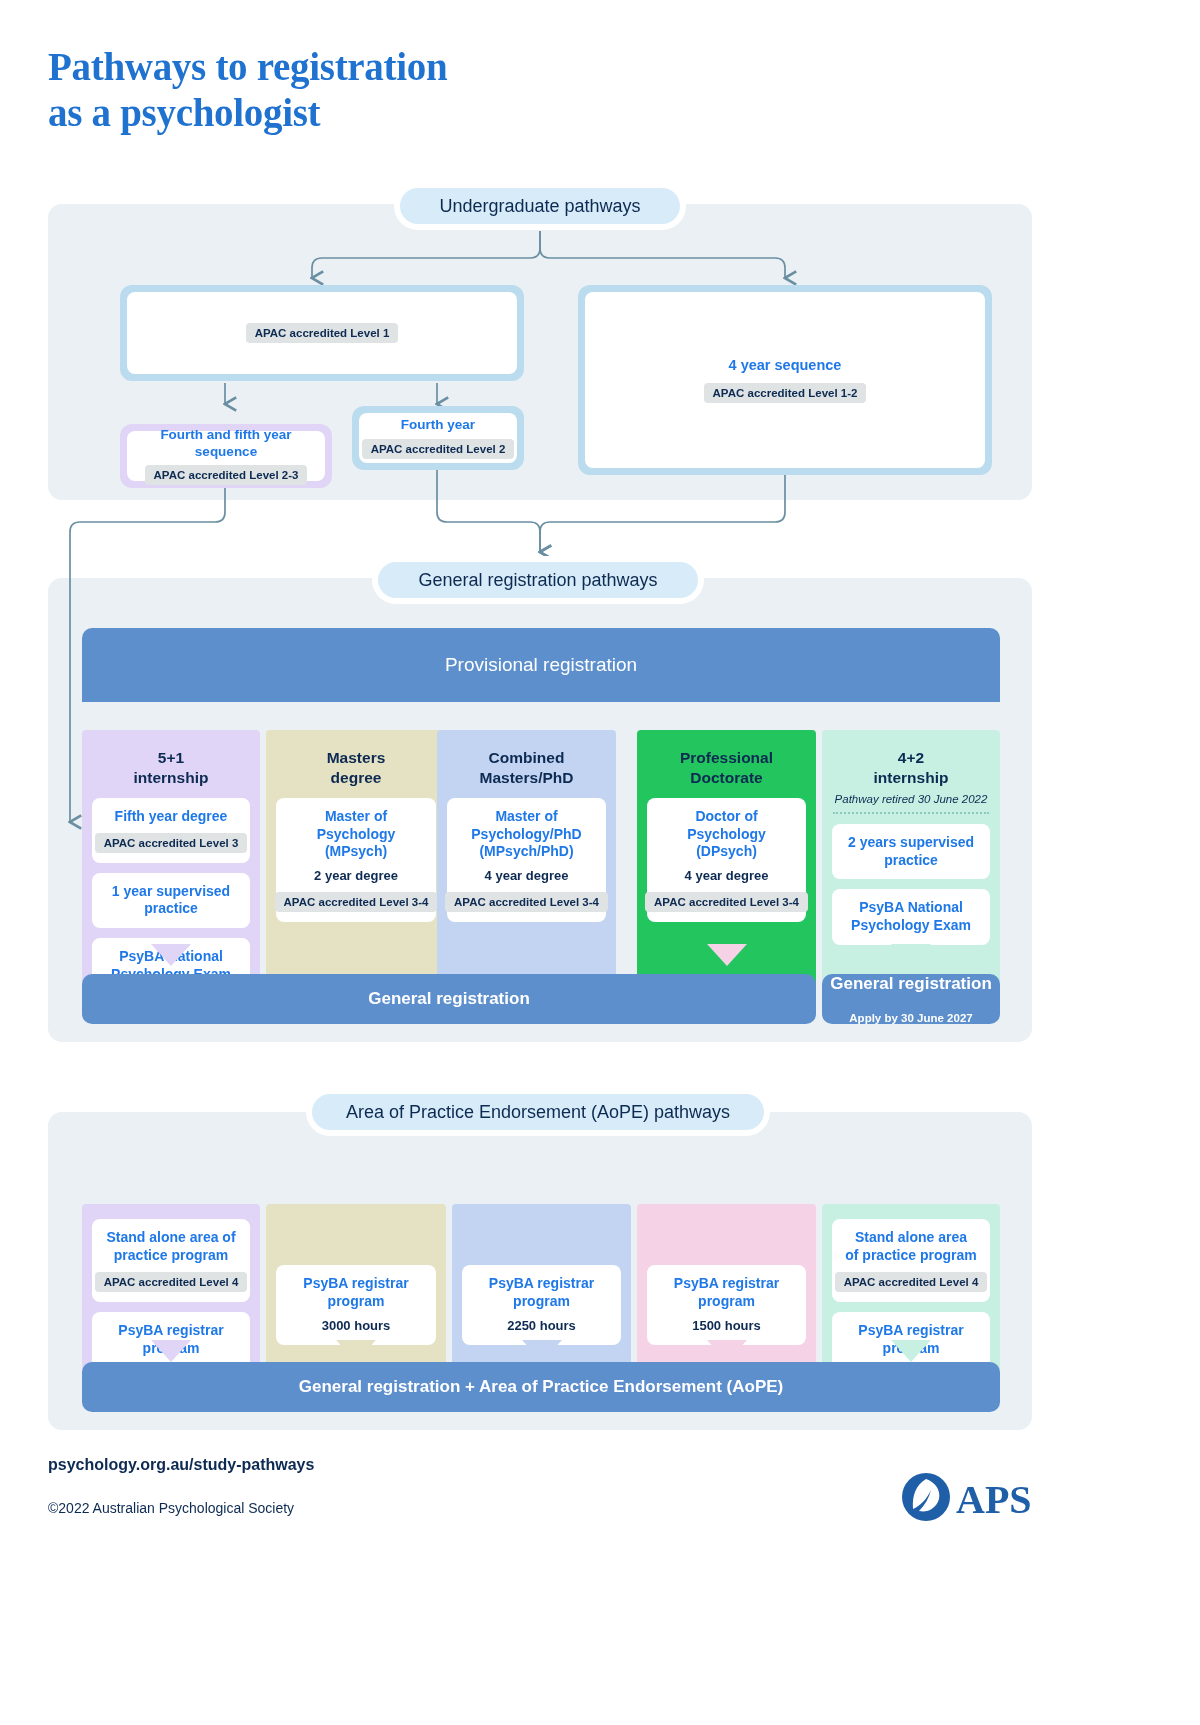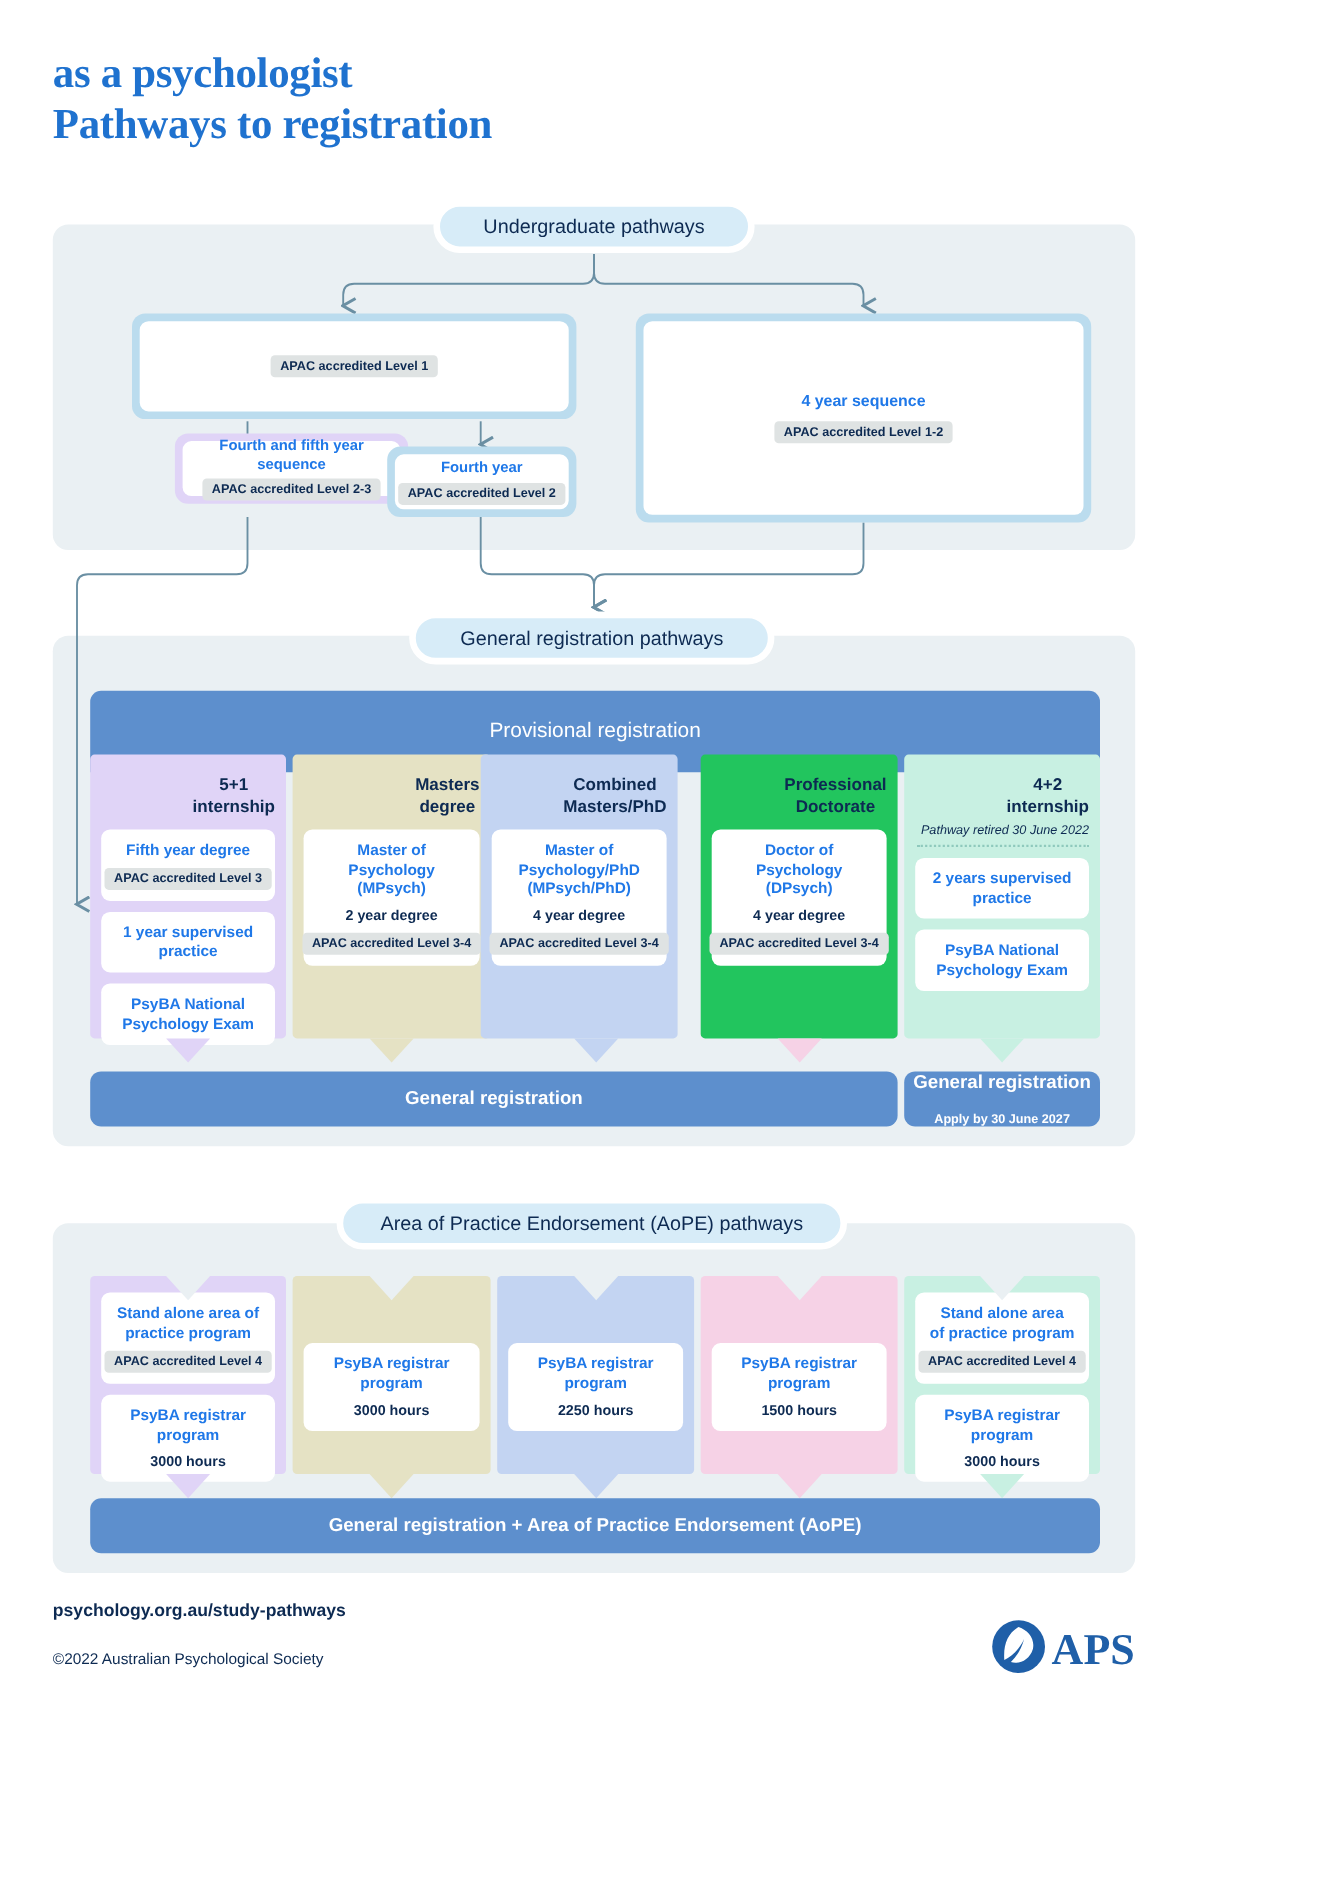--- a/index.html
+++ b/index.html
@@ -84,22 +84,23 @@
     border-radius: 10px 10px 0 0;
     color: #fff;
     font-size: 19px;
     display: flex; align-items: flex-start; justify-content: center;
     padding-top: 26px;
     z-index: 4;
   }
   .col {
     position: absolute;
     z-index: 6;
-    display: flex; flex-direction: column; align-items: flex-end;
+    display: flex; flex-direction: column; align-items: center;
     padding: 0 10px;
+    margin-top: 44px;
   }
   .col-head {
     font-size: 15.5px; font-weight: bold; color: #0d2a52;
     text-align: center; line-height: 1.28;
     margin-top: 18px;
   }
   .col-note {
     font-size: 11.5px; font-style: italic; color: #0d2a52;
     margin-top: 5px; text-align: center;
   }
@@ -167,22 +168,22 @@
     font-size: 14px; color: #0d2a52;
   }
   .aps-logo { position: absolute; left: 900px; top: 1468px; z-index: 20; }
 </style>
 </head>
 <body>
 
 <div class="page">
 
   <div class="title">
+    <div>Pathways to registration</div>
     <div>as a psychologist</div>
-    <div>Pathways to registration</div>
   </div>
 
   <div class="panel" style="left:48px; top:204px; width:984px; height:296px;"></div>
 
   <div class="section-pill" style="left:394px; top:182px; width:292px; height:48px;">
     <span>Undergraduate pathways</span>
   </div>
 
   <svg class="connectors" width="1200" height="1725">
     <defs>
@@ -204,21 +205,21 @@
 
     <path d="M785,475 L785,512 Q785,522 775,522 L550,522 Q540,522 540,532 L540,552" fill="none" stroke="#6a8fa3" stroke-width="1.7" marker-end="url(#ar)"></path>
   </svg>
 
   <div class="ubox" style="left:120px; top:285px; width:404px; height:96px;">
     <div class="ubox-inner">
       <div class="apac">APAC accredited Level 1</div>
     </div>
   </div>
 
-  <div class="ubox purple" style="left:120px; top:394px; width:212px; height:64px;margin-left:39px;">
+  <div class="ubox purple" style="left:120px; top:424px; width:212px; height:64px;">
     <div class="ubox-inner" style="gap:5px;">
       <div class="ubox-title" style="font-size:13.5px;">Fourth and fifth year sequence</div>
       <div class="apac">APAC accredited Level 2-3</div>
     </div>
   </div>
 
   <div class="ubox" style="left:352px; top:406px; width:172px; height:64px;">
     <div class="ubox-inner" style="gap:5px;align-items:center;">
       <div class="ubox-title" style="font-size:13.5px;">Fourth year</div>
       <div class="apac">APAC accredited Level 2</div>

